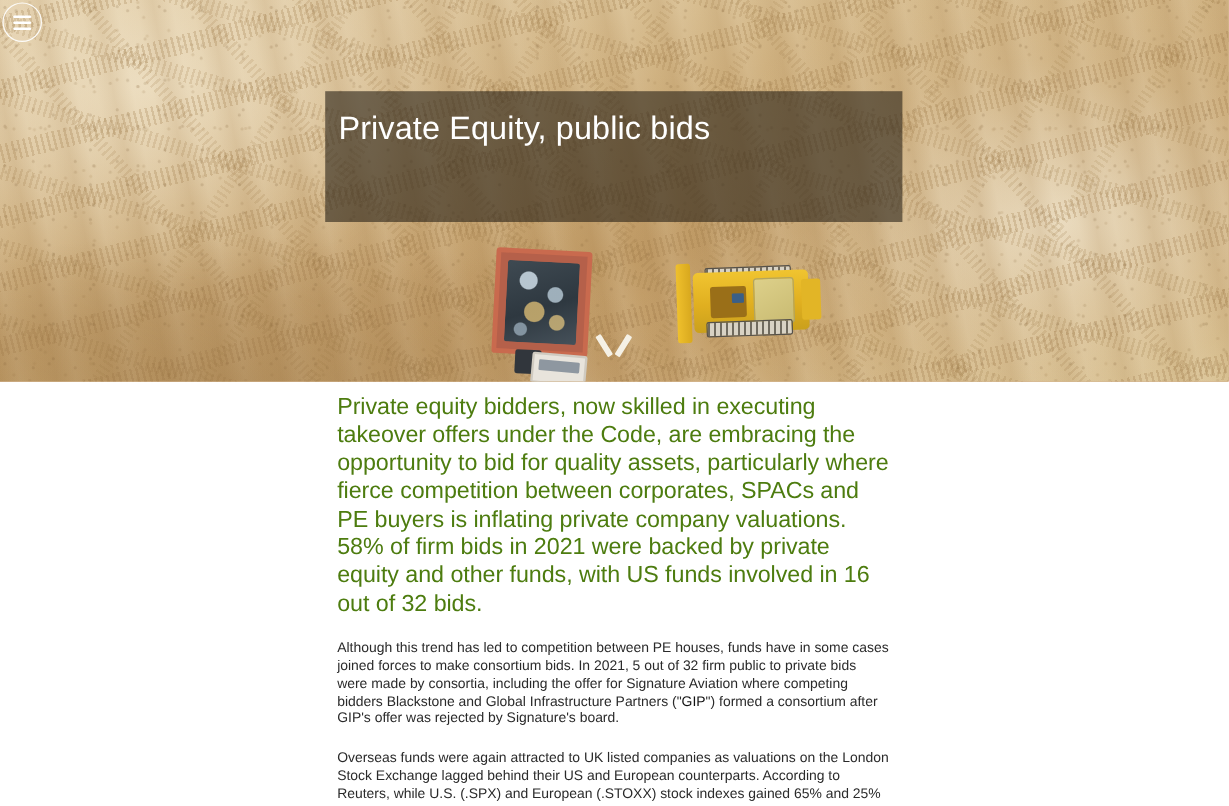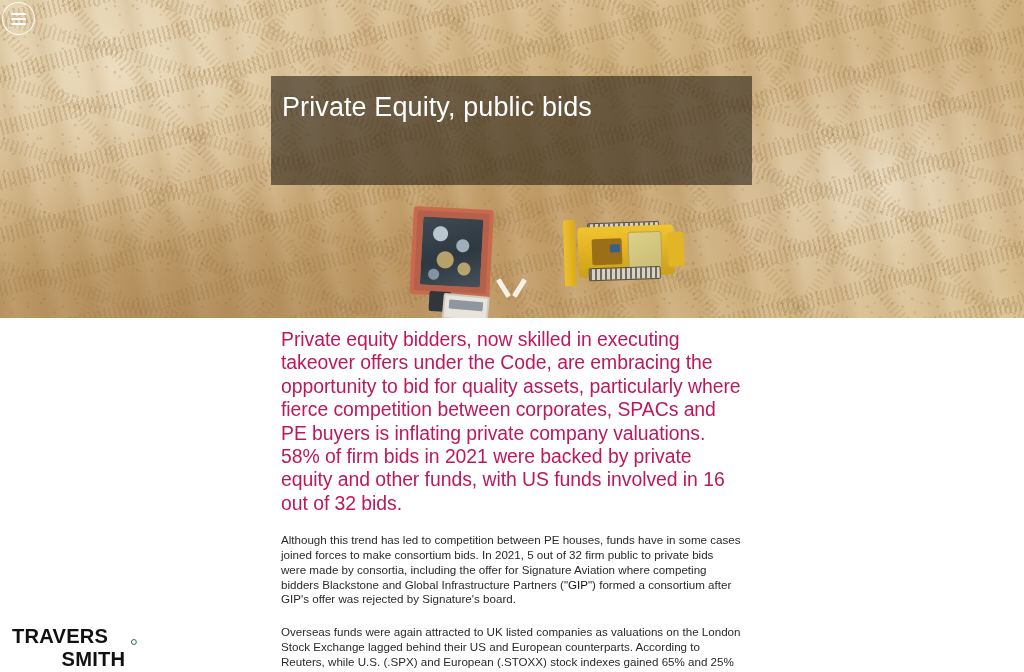--- a/index.html
+++ b/index.html
@@ -238,21 +238,21 @@
     white-space: nowrap;
   }
 
   
   .article {
     position: absolute;
     left: 281px; top: 328px;
     width: 460px;
   }
   .lead {
-    color: #be185d;
+    color: #4d7c0f;
     font-size: 19.4px;
     line-height: 23.4px;
     font-weight: 400;
     letter-spacing: -.05px;
   }
   .body-para {
     color: #2a2a2a;
     font-size: 11.6px;
     line-height: 14.8px;
     font-weight: 400;
@@ -340,18 +340,14 @@
   </div>
 
   <div class="article">
     <p class="lead">Private equity bidders, now skilled in executing takeover offers under the Code, are embracing the opportunity to bid for quality assets, particularly where fierce competition between corporates, SPACs and PE buyers is inflating private company valuations. 58% of firm bids in 2021 were backed by private equity and other funds, with US funds involved in 16 out of 32 bids.</p>
 
     <p class="body-para"><span>Although this trend has led to competition between PE houses, funds have in some cases joined forces to make consortium bids. In 2021, 5 out of 32 firm public to private bids were made by consortia, including the offer for Signature Aviation where competing bidders Blackstone and Global Infrastructure Partners ("</span><b>GIP</b><span>") formed a consortium after GIP's offer was rejected by Signature's board.</span></p>
 
     <p class="body-para">Overseas funds were again attracted to UK listed companies as valuations on the London Stock Exchange lagged behind their US and European counterparts. According to Reuters, while U.S. (.SPX) and European (.STOXX) stock indexes gained 65% and 25% respectively in</p>
   </div>
 
-  <div class="logo">
-    <span class="l1"><span>TRAVERS</span><i class="dot"></i></span>
-    <span class="l2">SMITH</span>
-  </div>
 
 </div>
 
 </body></html>

